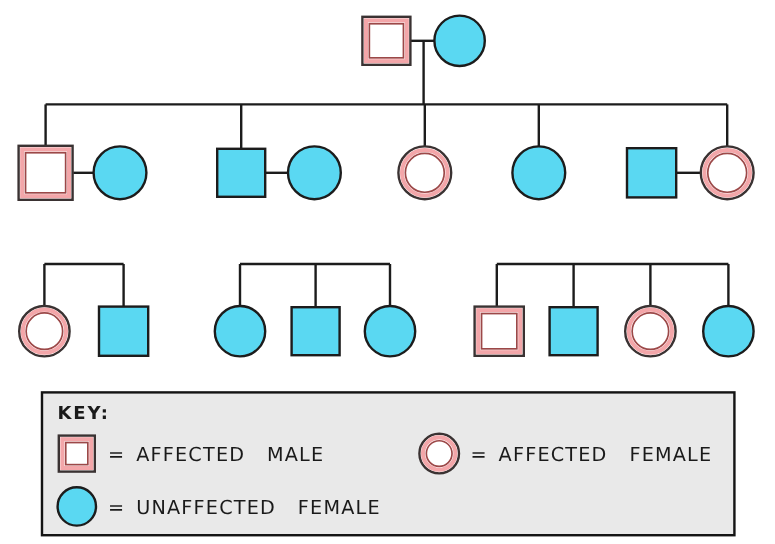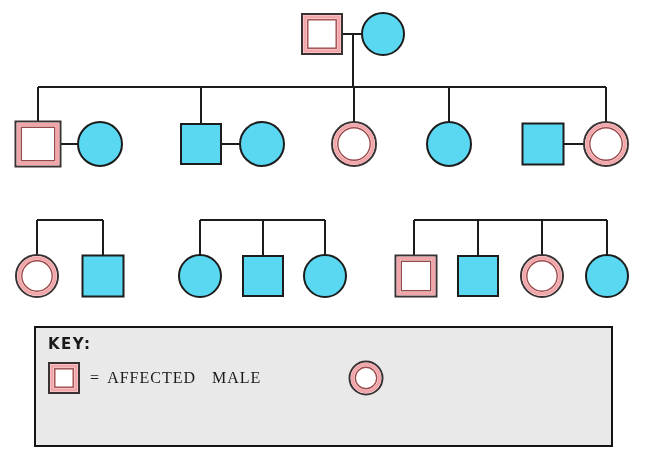--- a/index.html
+++ b/index.html
@@ -17,21 +17,21 @@
   }
   .key-title{
     position:absolute;left:12px;top:7px;
     font-size:15px;font-weight:bold;letter-spacing:1.5px;
   }
   .key-grid{
     position:absolute;left:8px;top:28px;right:2px;
     display:grid;grid-template-columns:302px 1fr;grid-auto-rows:44px;
     align-items:center;
   }
-  .key-entry{display:flex;align-items:center;font-family:Liberation Serif, serif;}
+  .key-entry{display:flex;align-items:center;}
   .key-symbol{flex:0 0 40px;width:40px;height:40px;}
   .key-label{
     font-size:16px;letter-spacing:1px;word-spacing:3px;white-space:pre;
     margin-left:6px;
   }
 </style>
 </head>
 <body>
 
 <div class="stage">
@@ -154,16 +154,25 @@
           <span class="key-label">= AFFECTED  MALE</span>
         </div>
         <div class="key-entry">
           <svg class="key-symbol" width="40" height="40" viewBox="0 0 40 40">
             <g>
               <circle cx="20" cy="20" r="16.5" fill="#ffffff" stroke="#3a3232" stroke-width="2"></circle>
               <circle cx="20" cy="20" r="13.5" fill="none" stroke="#f3a6a9" stroke-width="3.4"></circle>
               <circle cx="20" cy="20" r="10.7" fill="none" stroke="#9c4848" stroke-width="1.4"></circle>
             </g>
           </svg>
+          <span class="key-label">= AFFECTED  FEMALE</span>
+        </div>
+        <div class="key-entry">
+          <svg class="key-symbol" width="40" height="40" viewBox="0 0 40 40">
+            <g>
+              <circle cx="20" cy="20" r="16" fill="#5ad8f2" stroke="#1c1c1c" stroke-width="2"></circle>
+            </g>
+          </svg>
+          <span class="key-label">= UNAFFECTED  FEMALE</span>
         </div>
       </div>
   </div>
 </div>
 
 </body></html>

